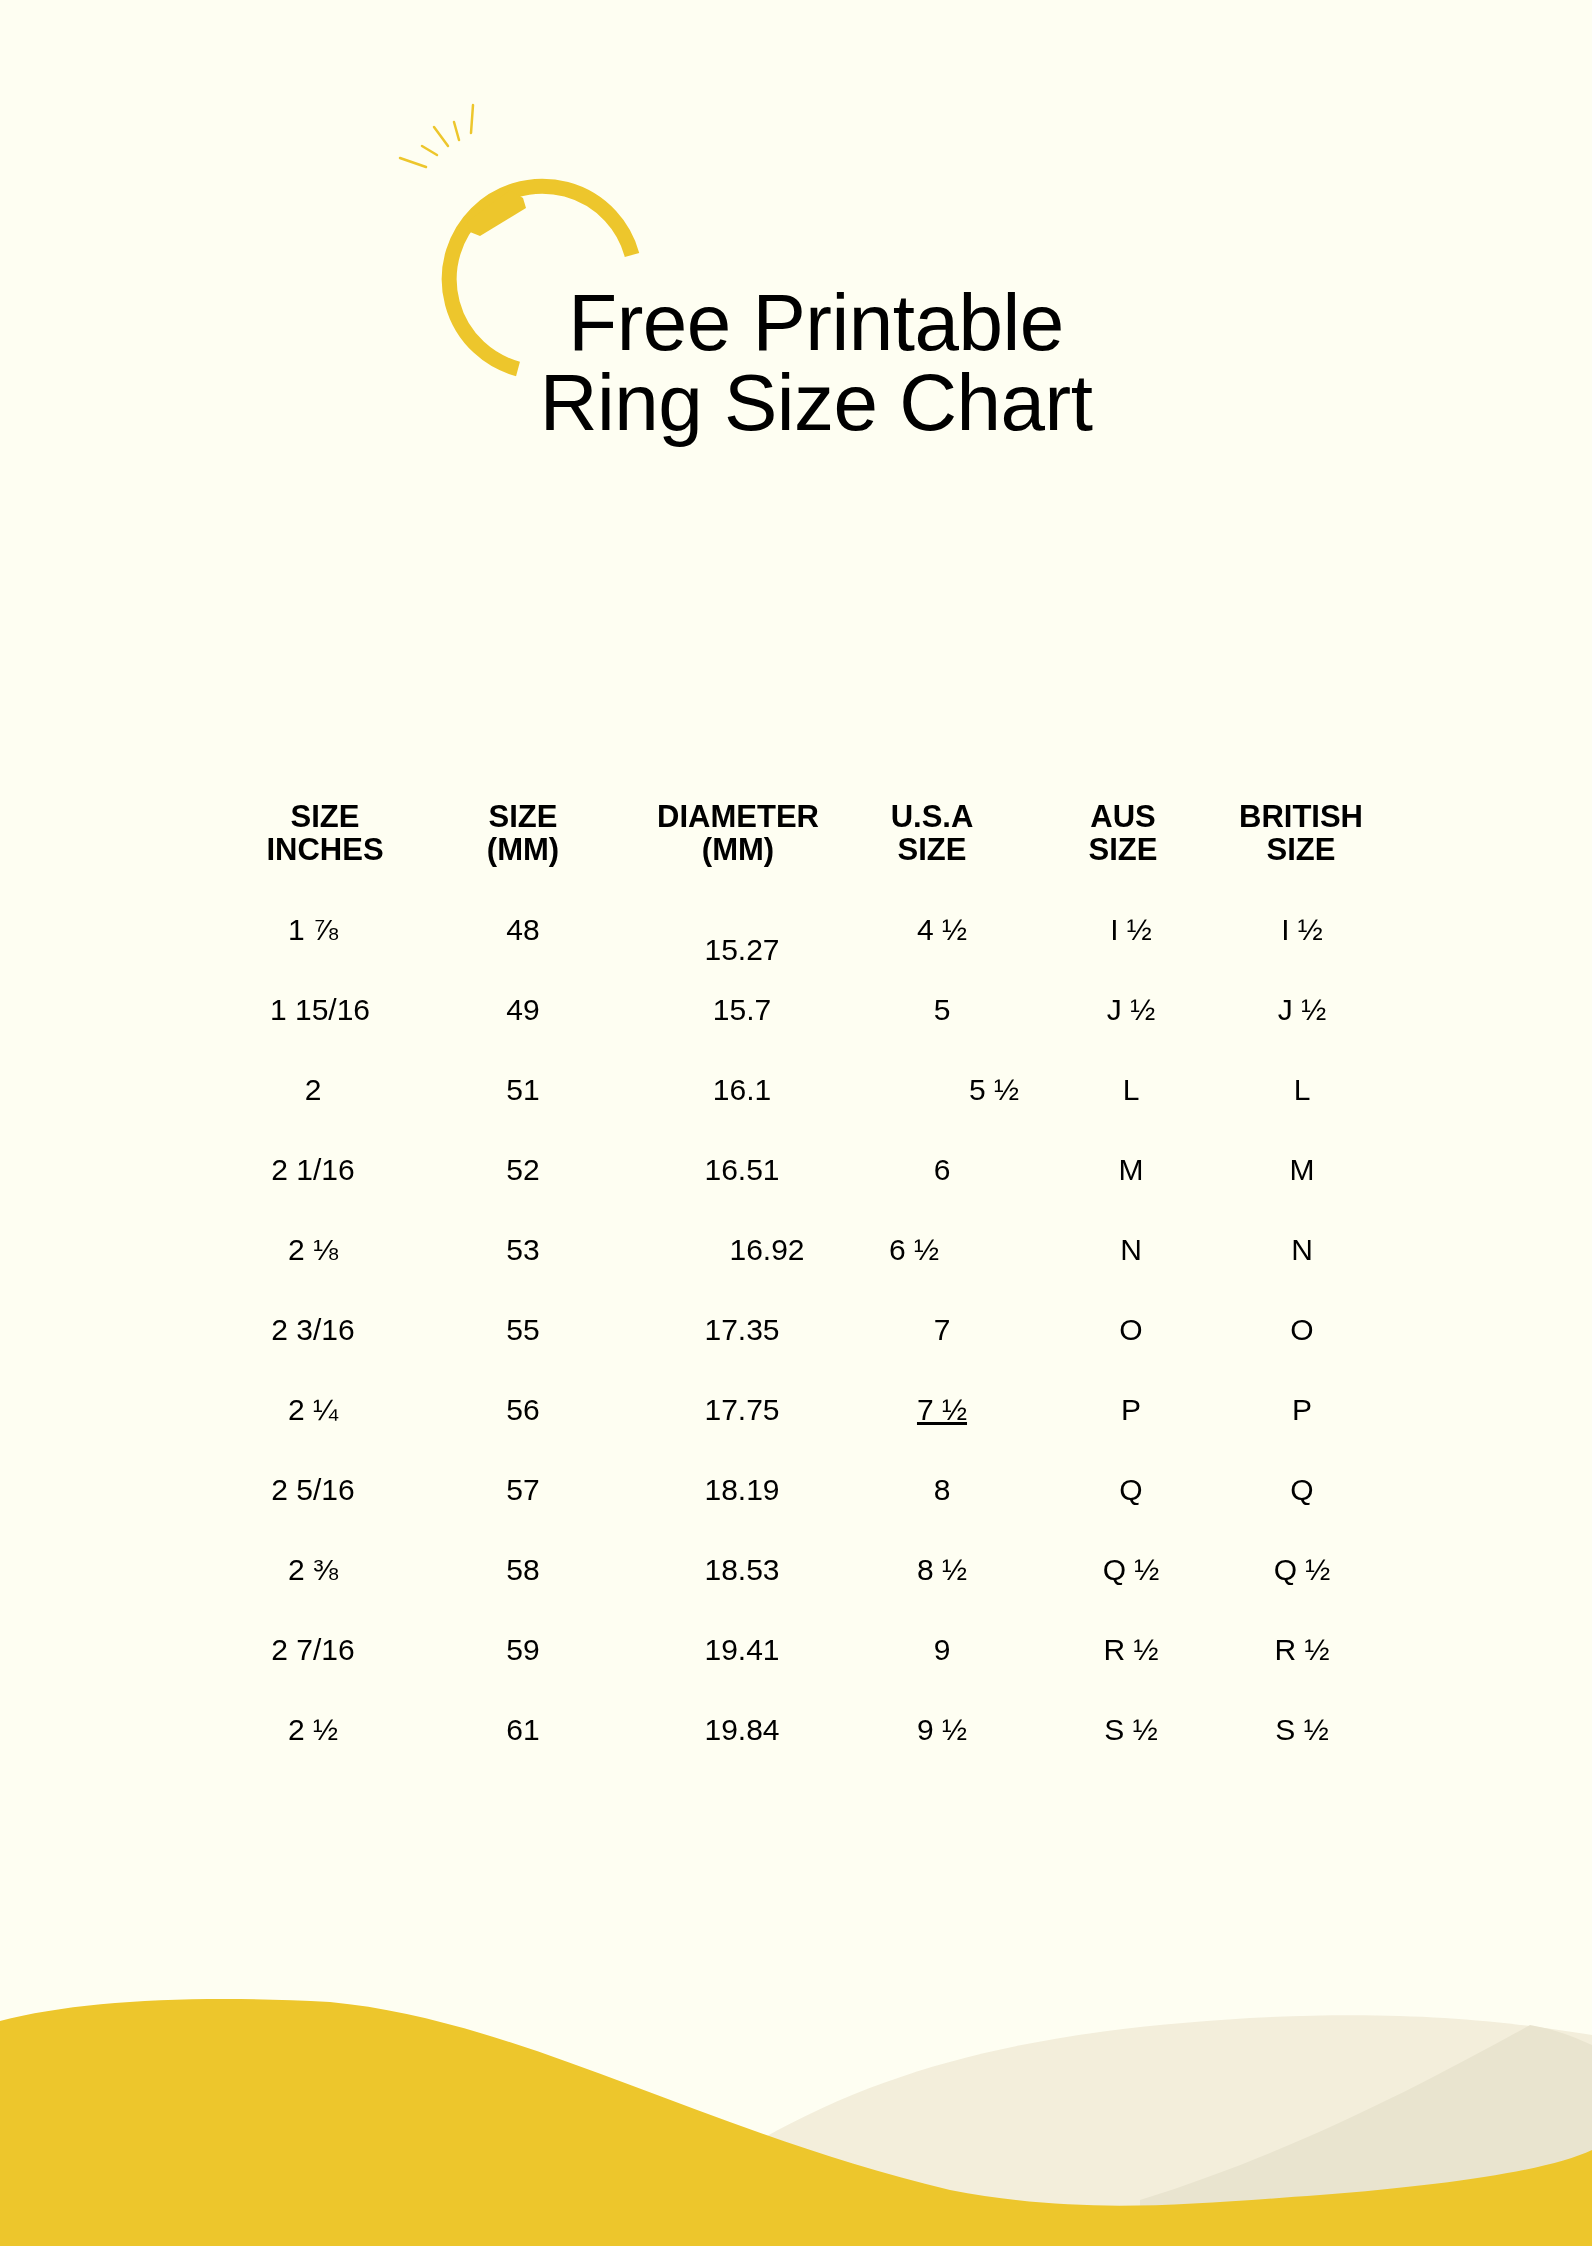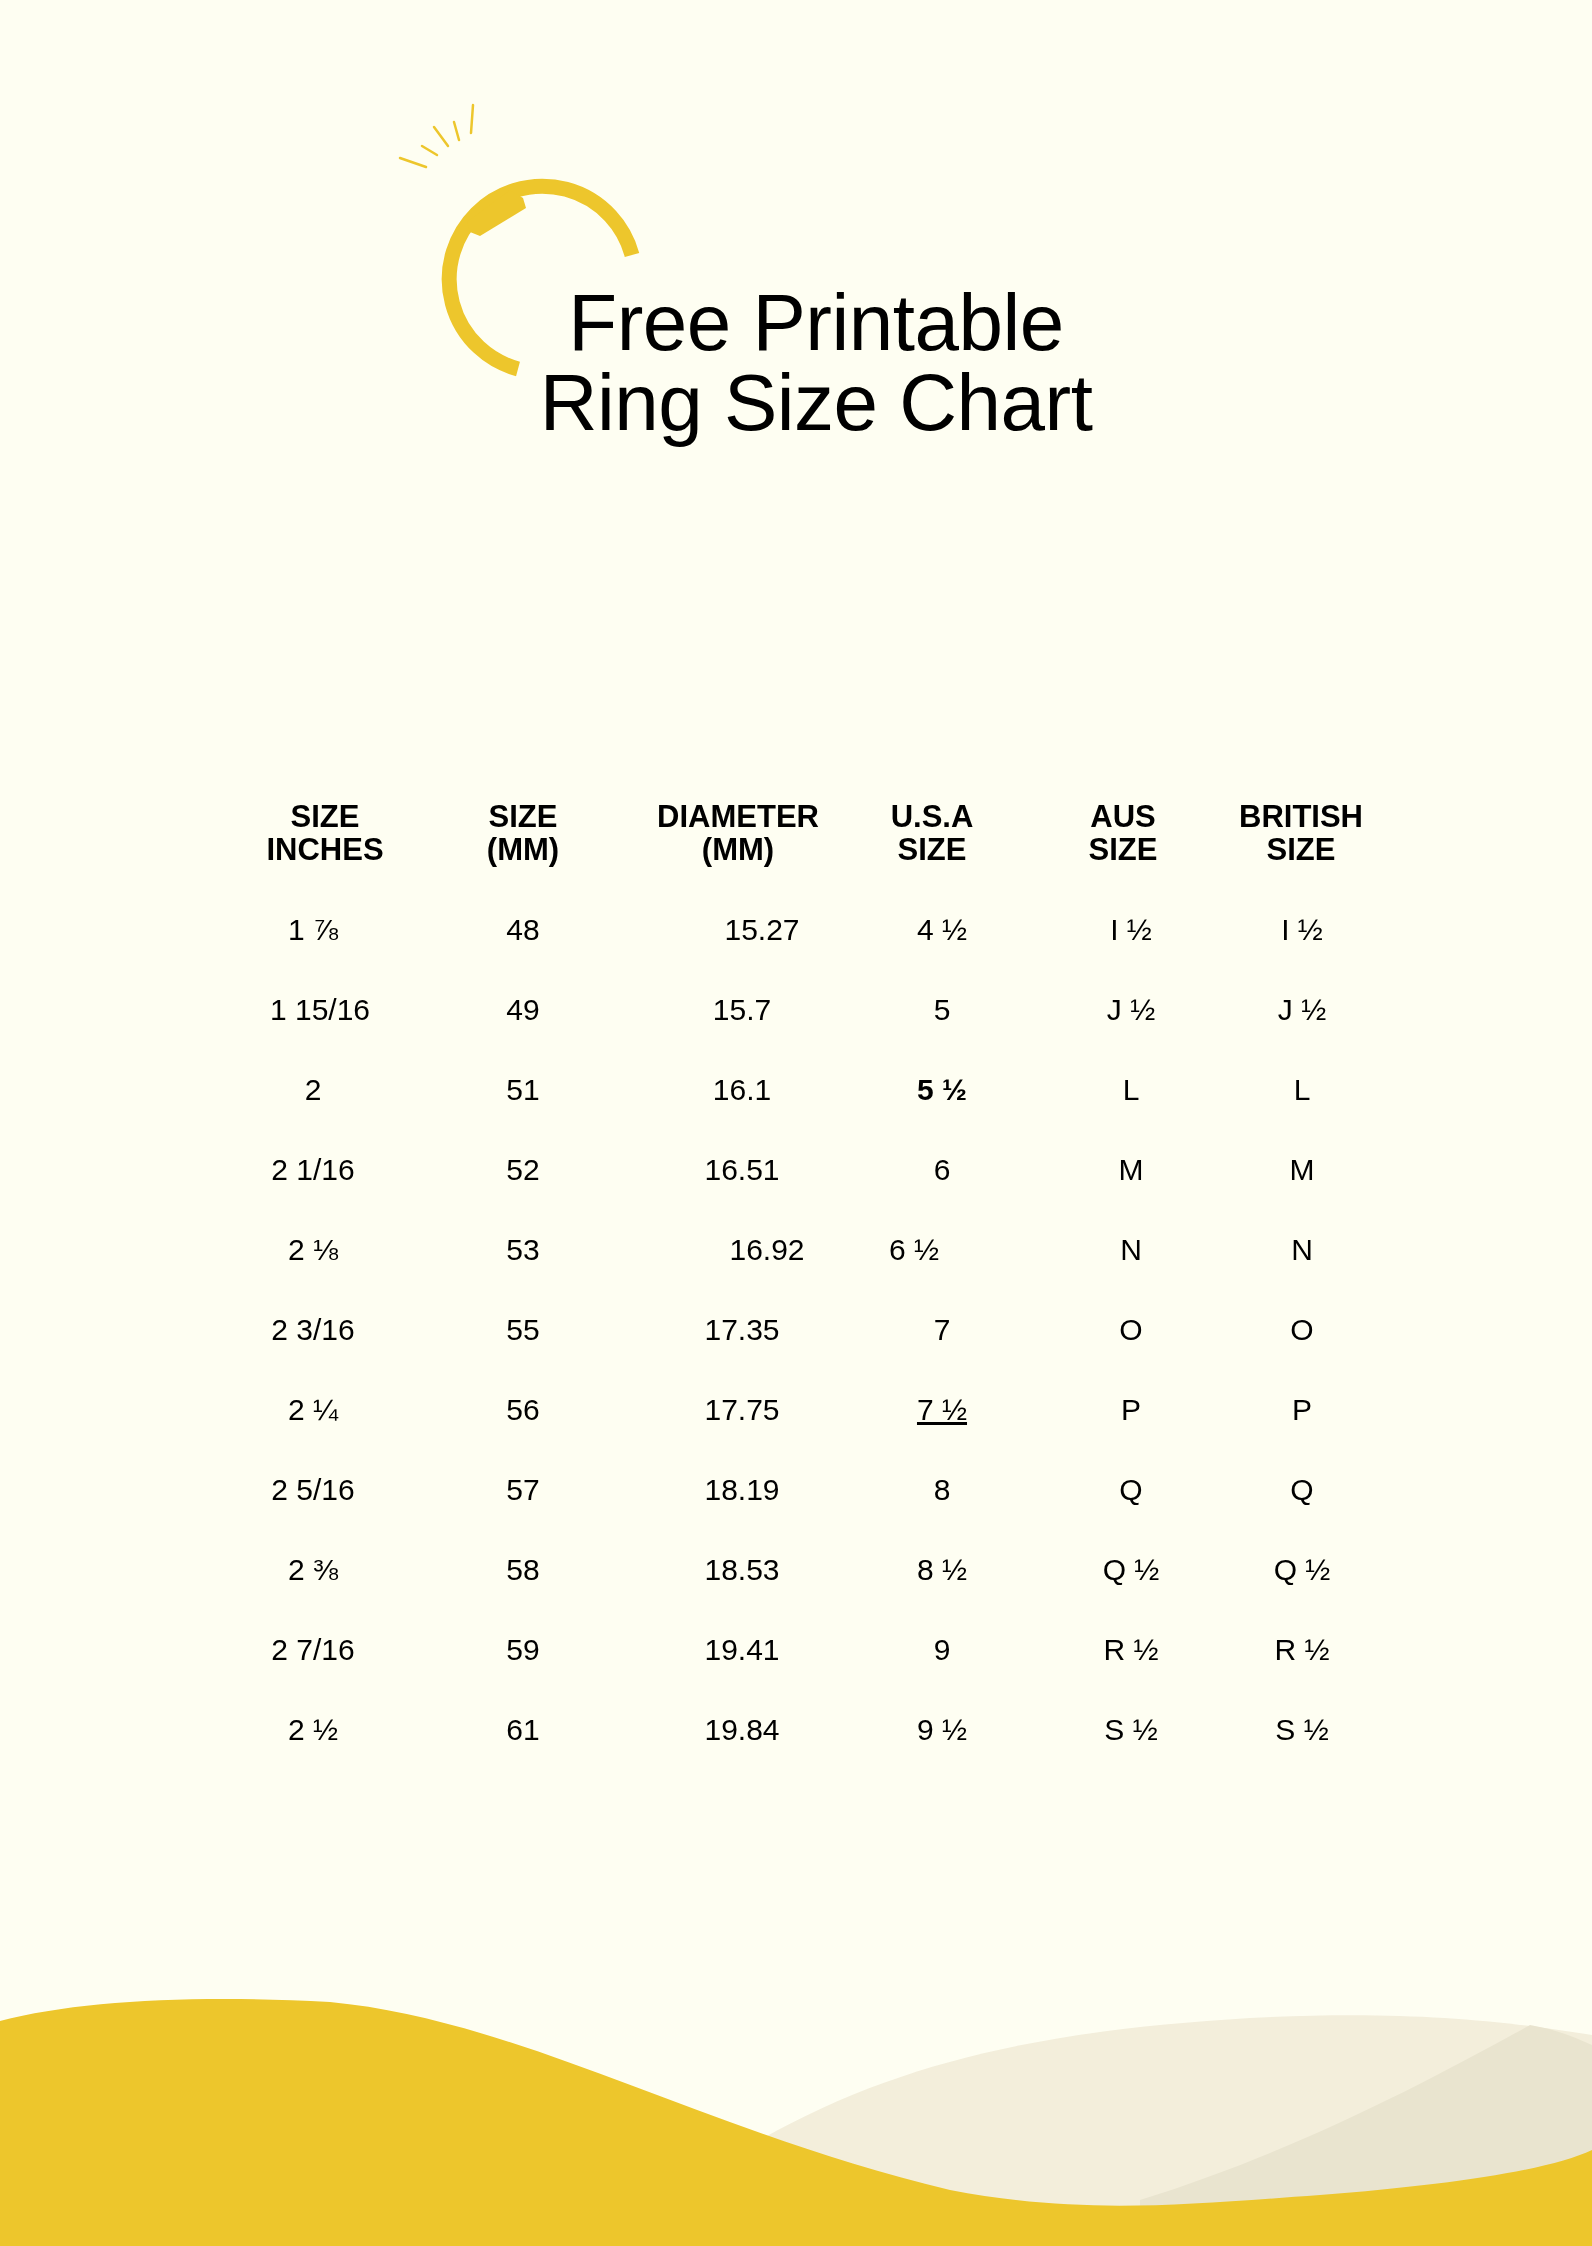--- a/index.html
+++ b/index.html
@@ -77,38 +77,38 @@
     </div>
     <div class="cell hdr-cell" style="left:1301px">
       <span>BRITISH</span>
       <span>SIZE</span>
     </div>
   </div>
   <div id="rows">
       <div class="data-row">
         <div class="cell data-cell" style="left: 313px;">1 ⅞</div>
         <div class="cell data-cell" style="left: 523px;">48</div>
-        <div class="cell data-cell" style="left: 762px;">15.27</div>
+        <div class="cell data-cell" style="left: 742px; margin-top: 20px;">15.27</div>
         <div class="cell data-cell" style="left: 942px;">4 ½</div>
         <div class="cell data-cell" style="left: 1131px;">I ½</div>
         <div class="cell data-cell" style="left: 1302px;">I ½</div>
       </div>
       <div class="data-row">
         <div class="cell data-cell" style="left: 320px;">1 15/16</div>
         <div class="cell data-cell" style="left: 523px;">49</div>
         <div class="cell data-cell" style="left: 742px;">15.7</div>
         <div class="cell data-cell" style="left: 942px;">5</div>
         <div class="cell data-cell" style="left: 1131px;">J ½</div>
         <div class="cell data-cell" style="left: 1302px;">J ½</div>
       </div>
       <div class="data-row">
         <div class="cell data-cell" style="left: 313px;">2</div>
         <div class="cell data-cell" style="left: 523px;">51</div>
         <div class="cell data-cell" style="left: 742px;">16.1</div>
-        <div class="cell data-cell" style="left: 942px; font-weight: bold;">5 ½</div>
+        <div class="cell data-cell" style="left: 994px;">5 ½</div>
         <div class="cell data-cell" style="left: 1131px;">L</div>
         <div class="cell data-cell" style="left: 1302px;">L</div>
       </div>
       <div class="data-row">
         <div class="cell data-cell" style="left: 313px;">2 1/16</div>
         <div class="cell data-cell" style="left: 523px;">52</div>
         <div class="cell data-cell" style="left: 742px;">16.51</div>
         <div class="cell data-cell" style="left: 942px;">6</div>
         <div class="cell data-cell" style="left: 1131px;">M</div>
         <div class="cell data-cell" style="left: 1302px;">M</div>

